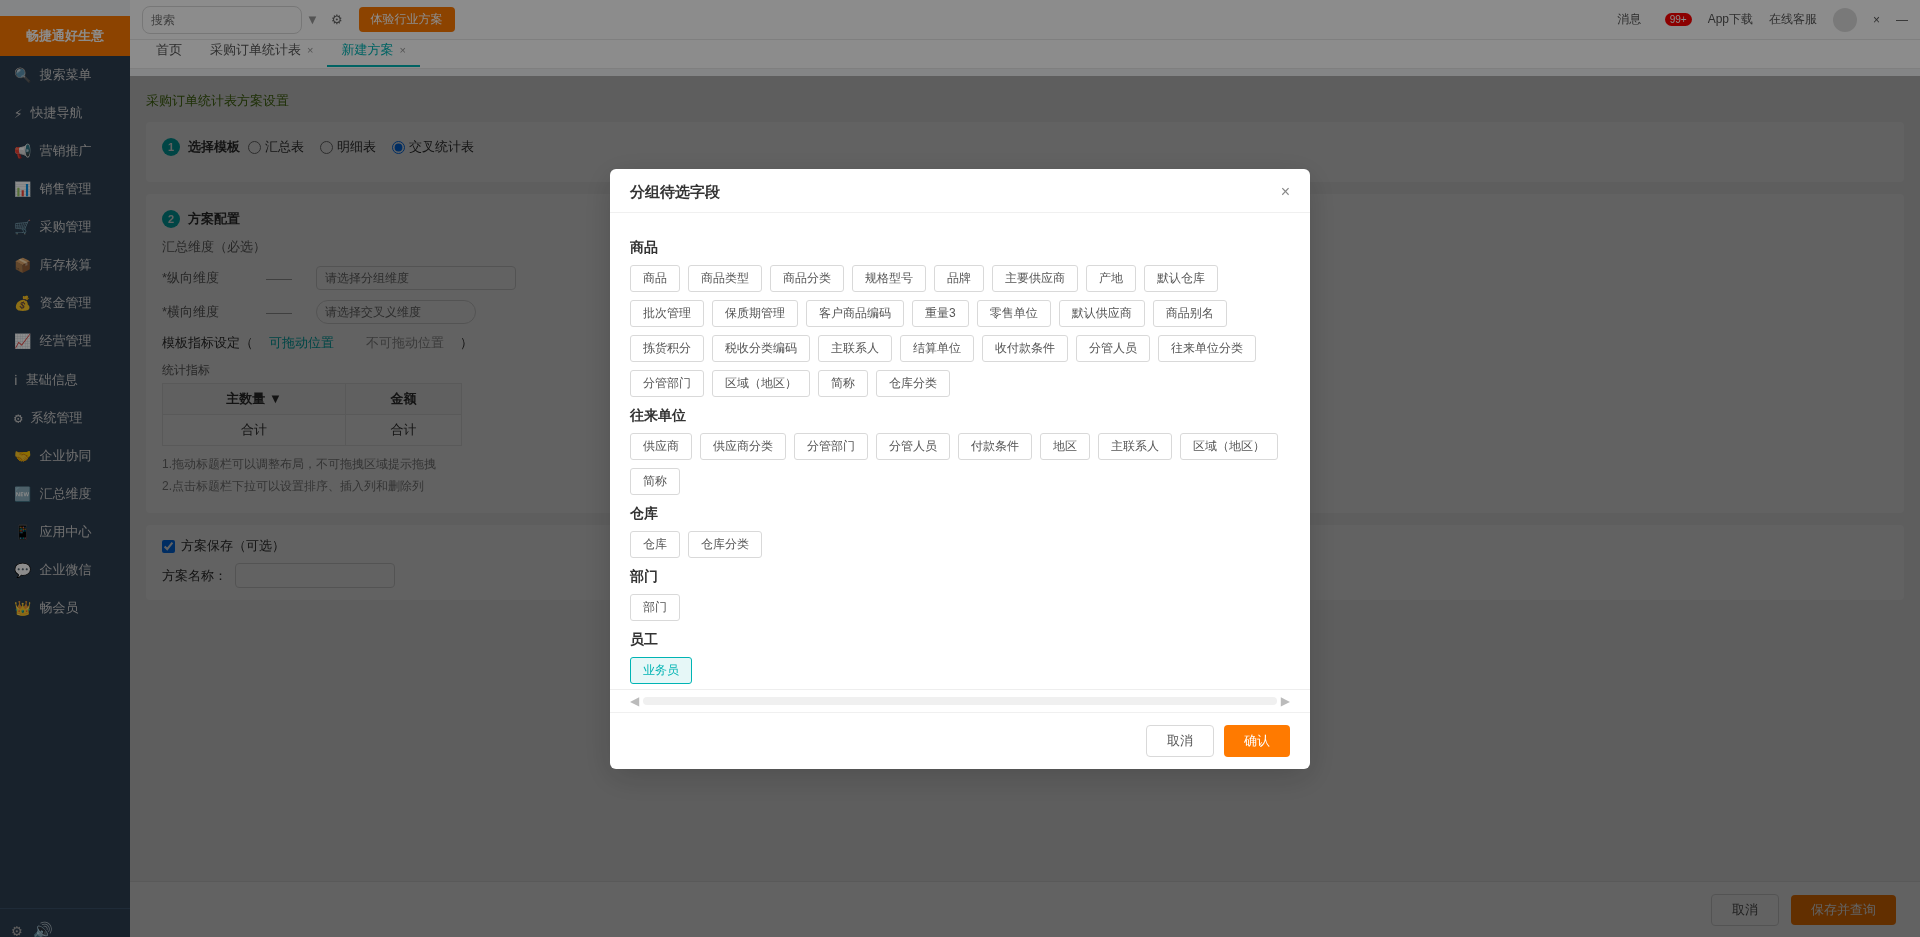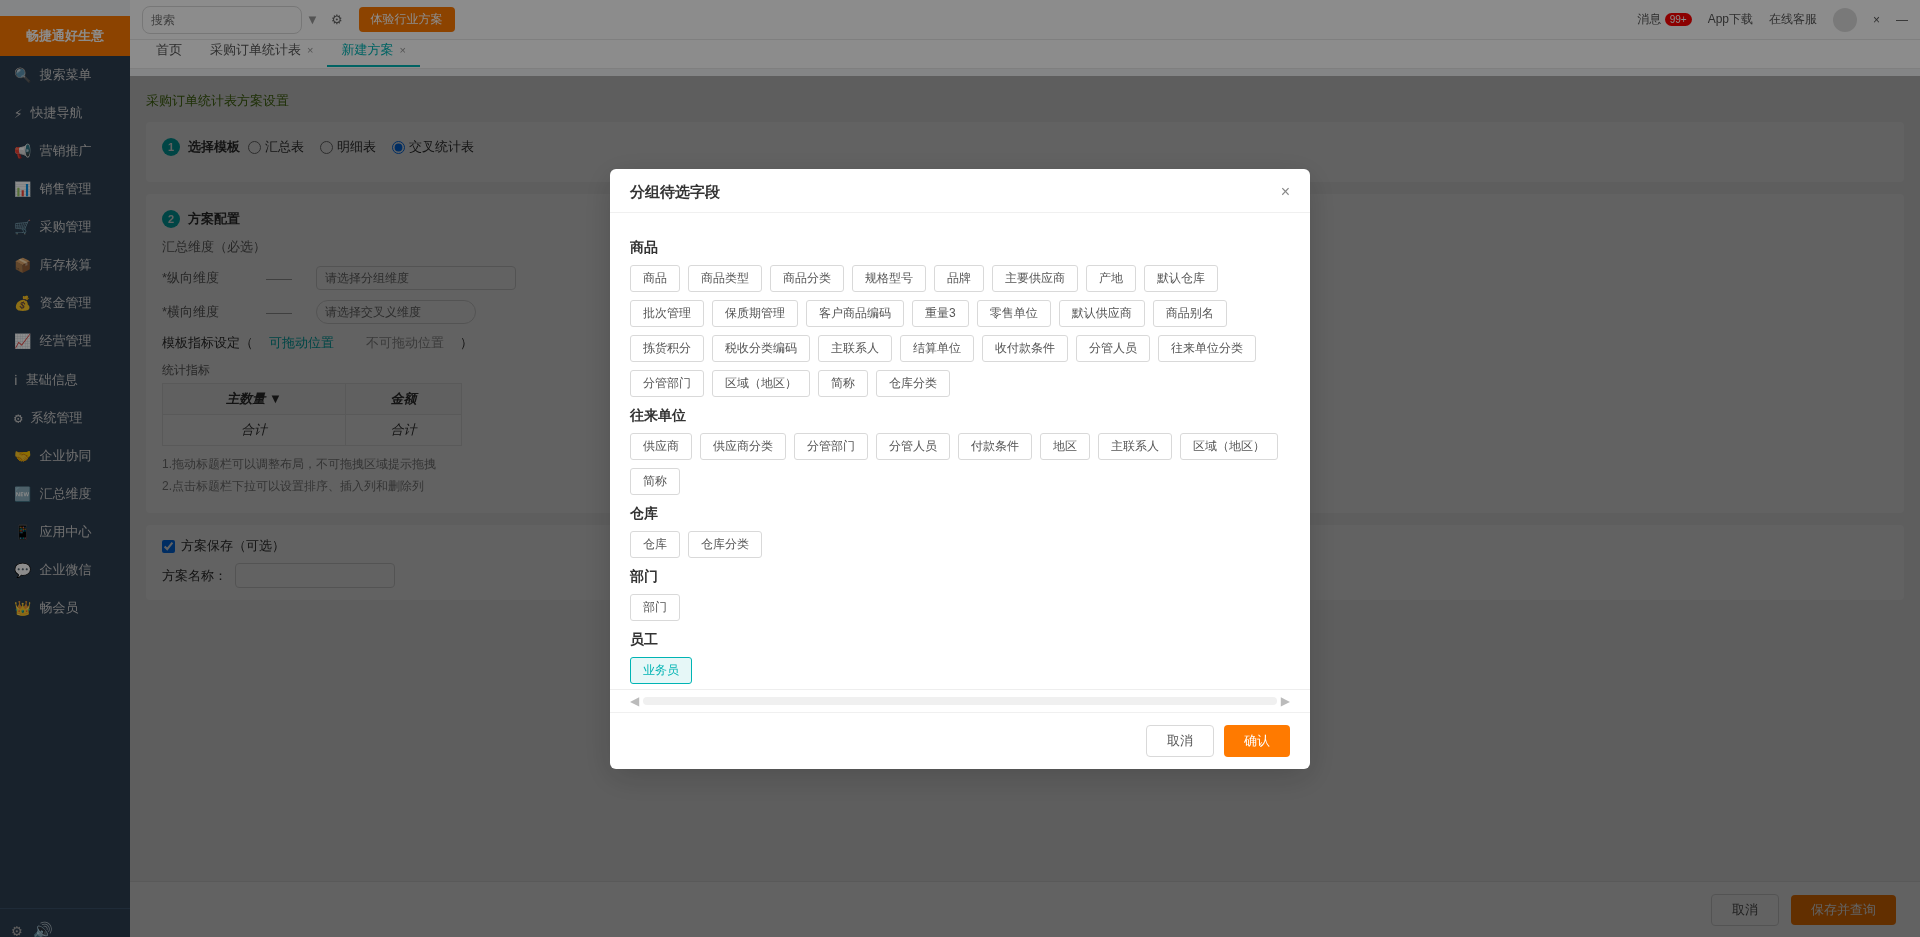--- a/index.html
+++ b/index.html
@@ -44,21 +44,21 @@
       gap: 16px;
       font-size: 12px;
       color: #555;
     }
     .badge {
       background: #f00;
       color: #fff;
       border-radius: 8px;
       padding: 1px 5px;
       font-size: 10px;
-      margin-left: 0;
+      margin-left: 20px;
     }
 
     
     .tabbar {
       height: 36px;
       background: #fff;
       display: flex;
       align-items: center;
       padding: 0 12px;
       border-bottom: 1px solid #e8e8e8;
@@ -475,21 +475,21 @@
     <div class="form-row" style="margin-top:10px;">
       <span>模板指标设定（</span>
       <span style="color:#00b4b4;">可拖动位置</span>
       <span> </span>
       <span style="color:#999;">不可拖动位置</span>
       <span>）</span>
     </div>
 
     <div style="margin-top:8px;">
       <div style="font-size:12px;color:#666;margin-bottom:4px;">统计指标</div>
-      <table class="stats-table" style="width:300px;font-style:italic;">
+      <table class="stats-table" style="width:300px;">
         <thead>
           <tr>
             <th>
               <span>主数量</span> ▼
             </th>
             <th>金额</th>
           </tr>
         </thead>
         <tbody>
           <tr>

